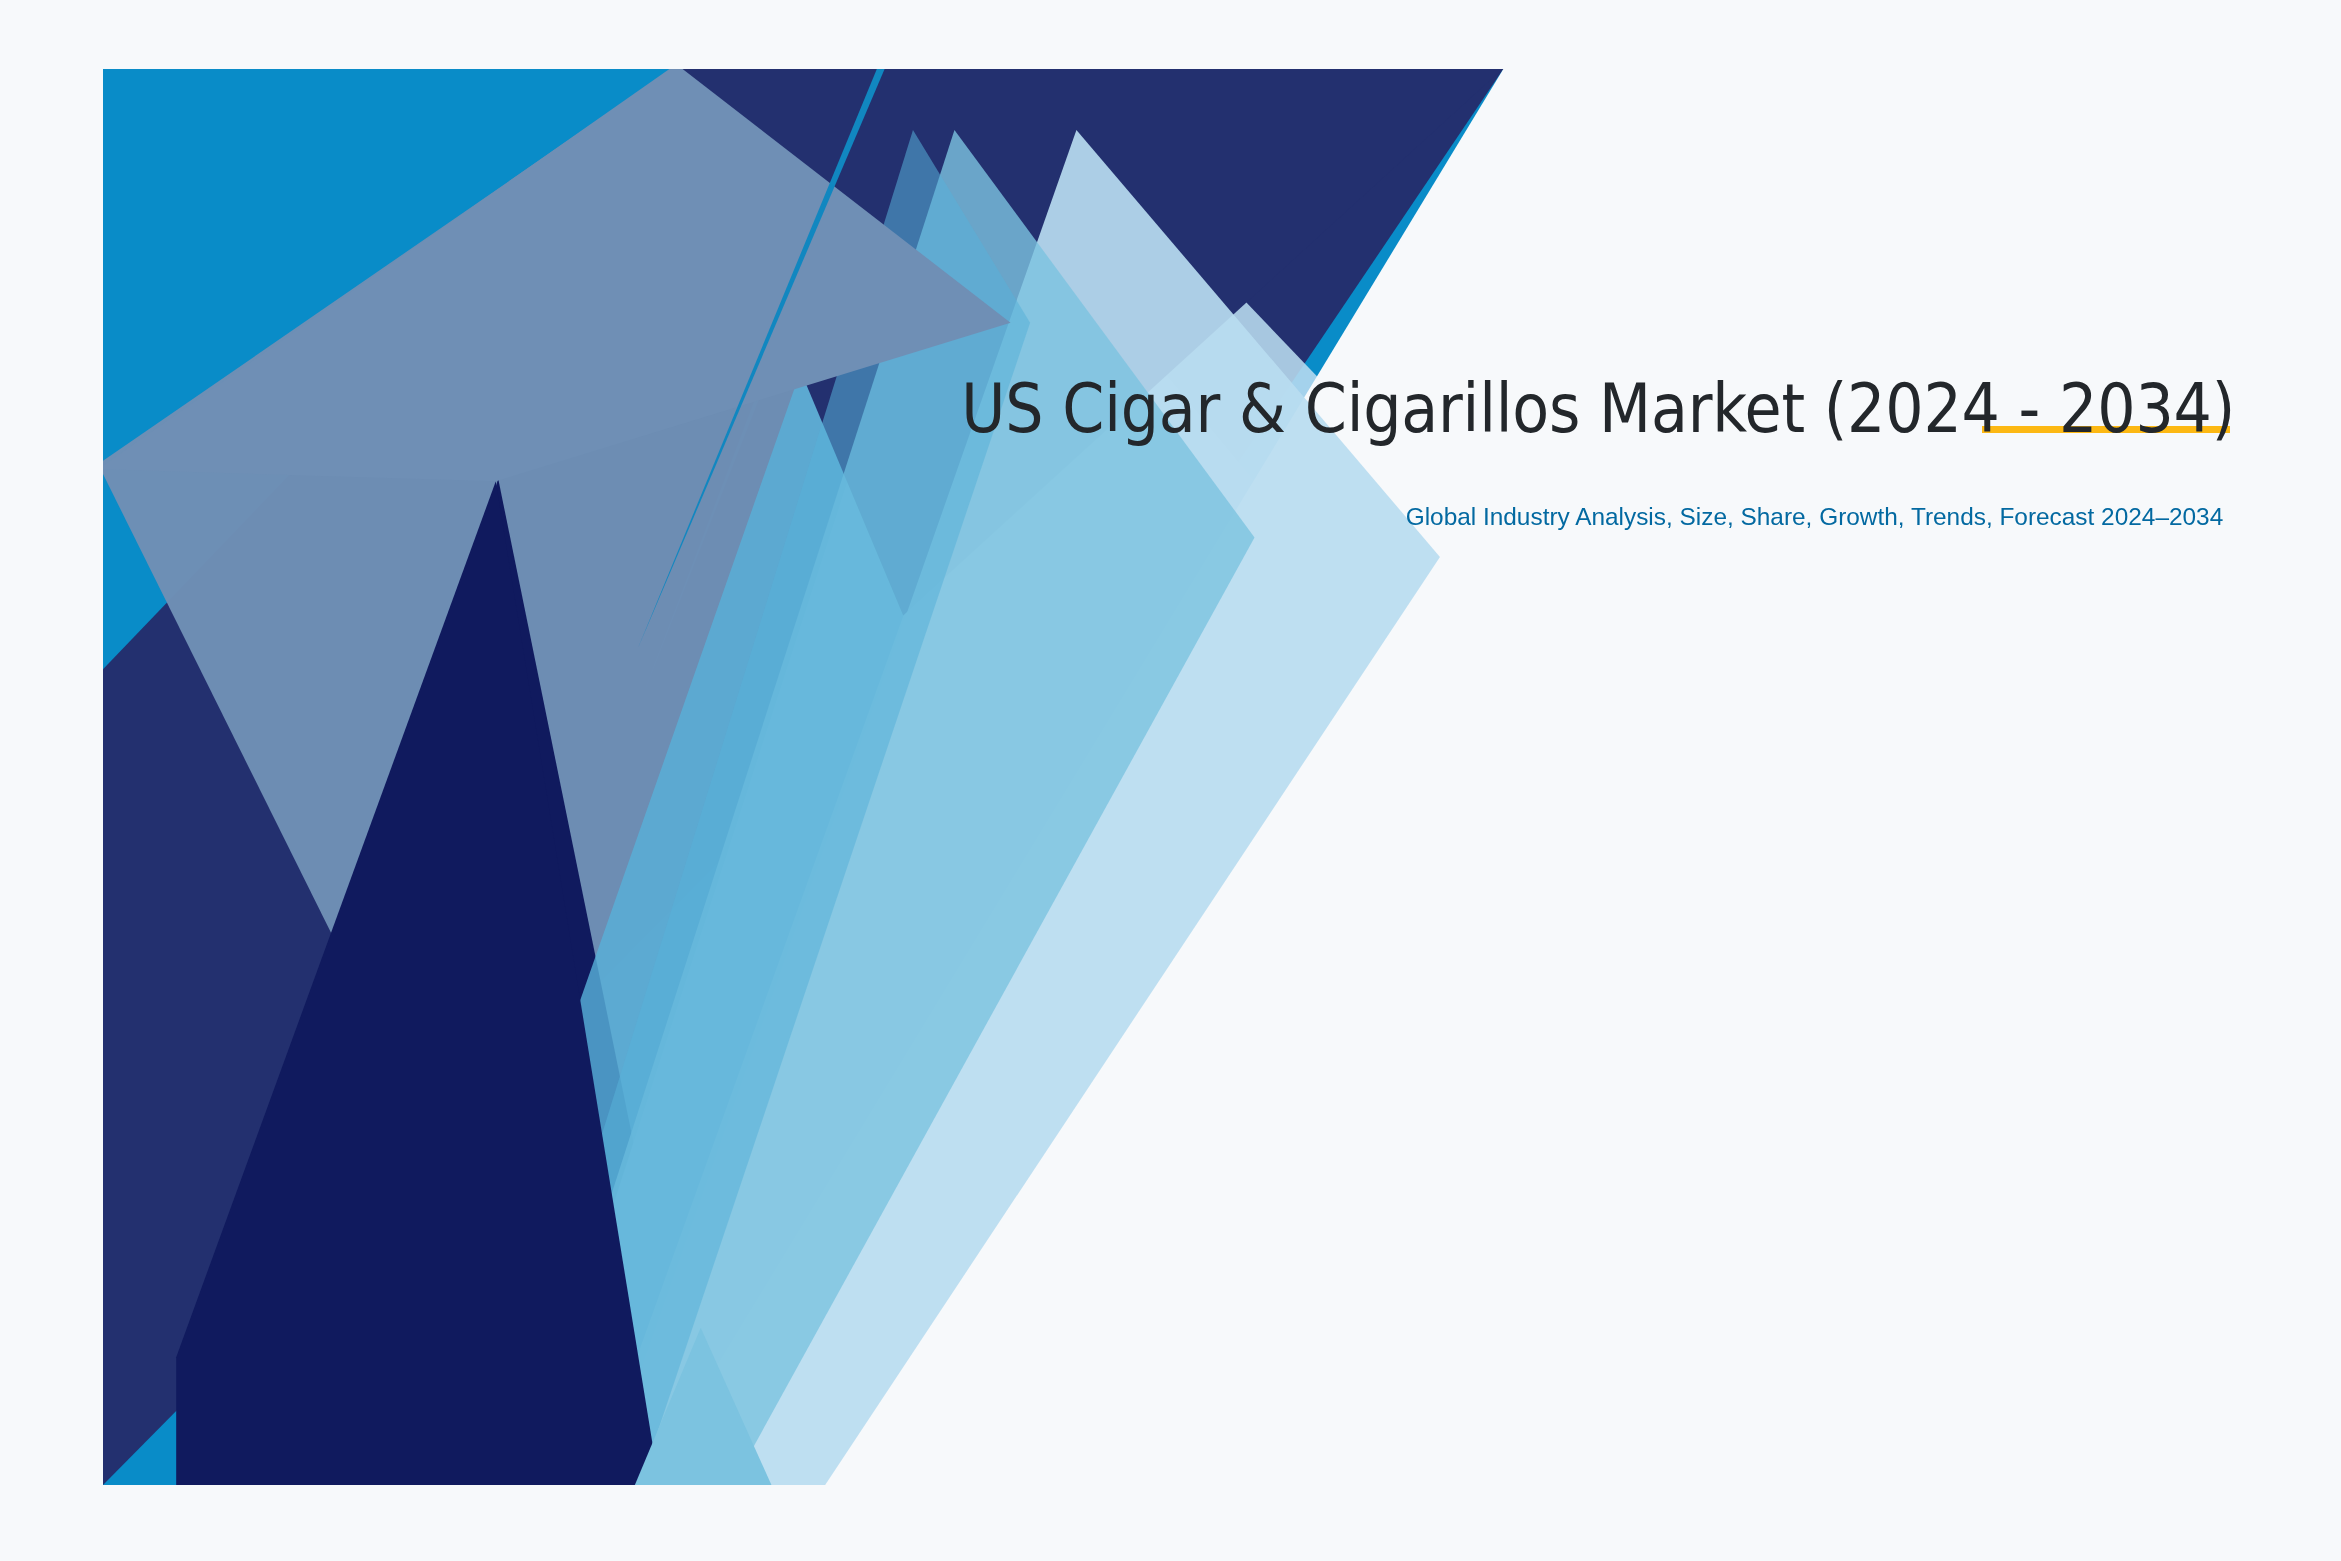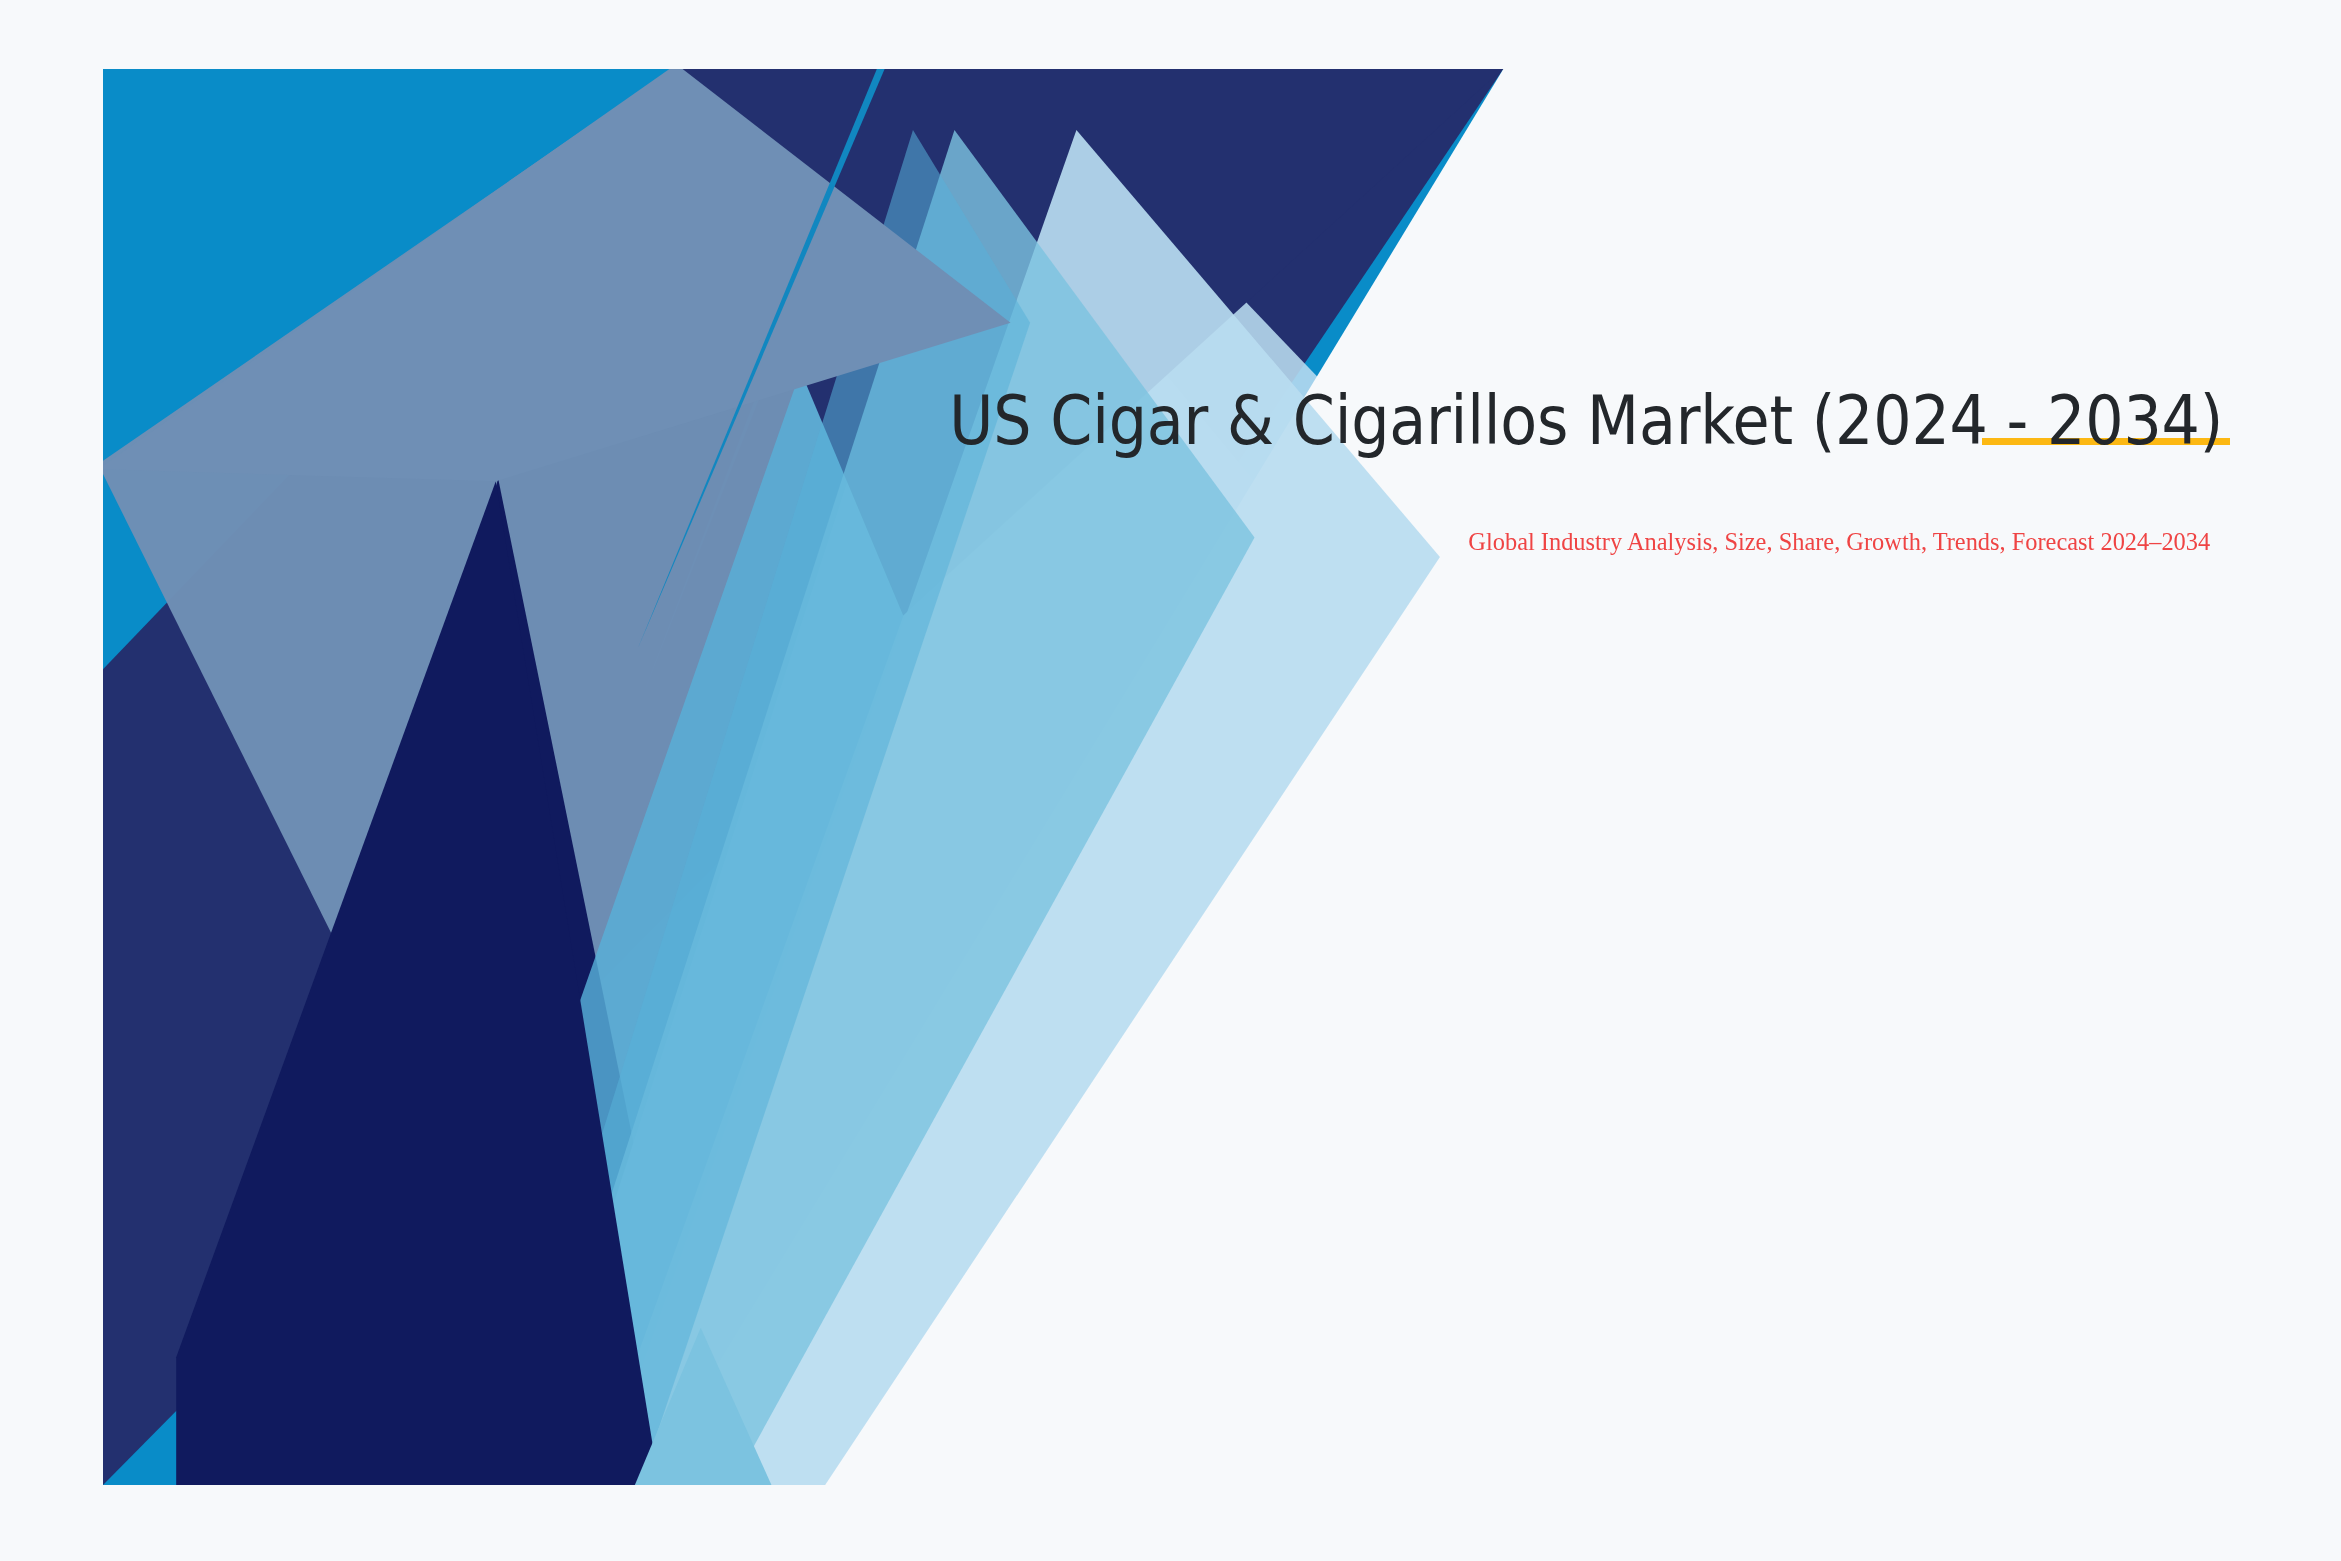--- a/index.html
+++ b/index.html
@@ -40,48 +40,48 @@
     top: 371px;
     width: 1332px;
     text-align: right;
   }
   .title-wrap {
     position: relative;
     display: block;
   }
   .title {
     position: relative;
-    margin: 12px;
+    margin: 0;
     font-size: 67px;
     line-height: 1.14;
     font-weight: 400;
     letter-spacing: -0.2px;
     color: #23272b;
     font-family: "DejaVu Sans Condensed", "Liberation Sans Narrow", "Liberation Sans", sans-serif;
     font-stretch: condensed;
     z-index: 2;
   }
   .title-underline {
     position: absolute;
     right: 4.9px;
     bottom: 14.6px;
     width: 248px;
     height: 6.3px;
     background: #fcb813;
     z-index: 1;
   }
   .subtitle {
-    margin: 16px;
+    margin: 3px;
     padding-top: 51px;
     padding-right: 8.8px;
     font-size: 24.4px;
     line-height: 1.30;
     font-weight: 400;
-    color: #ef4444;
-    font-family: Liberation Serif, serif;
+    color: #0369a1;
+    font-family: Liberation Sans, sans-serif;
     font-stretch: condensed;
   }
 </style>
 </head>
 <body>
 
 <div class="slide">
 
   <div class="artwork">
     <svg viewBox="0 0 2900 2902" xmlns="http://www.w3.org/2000/svg">

